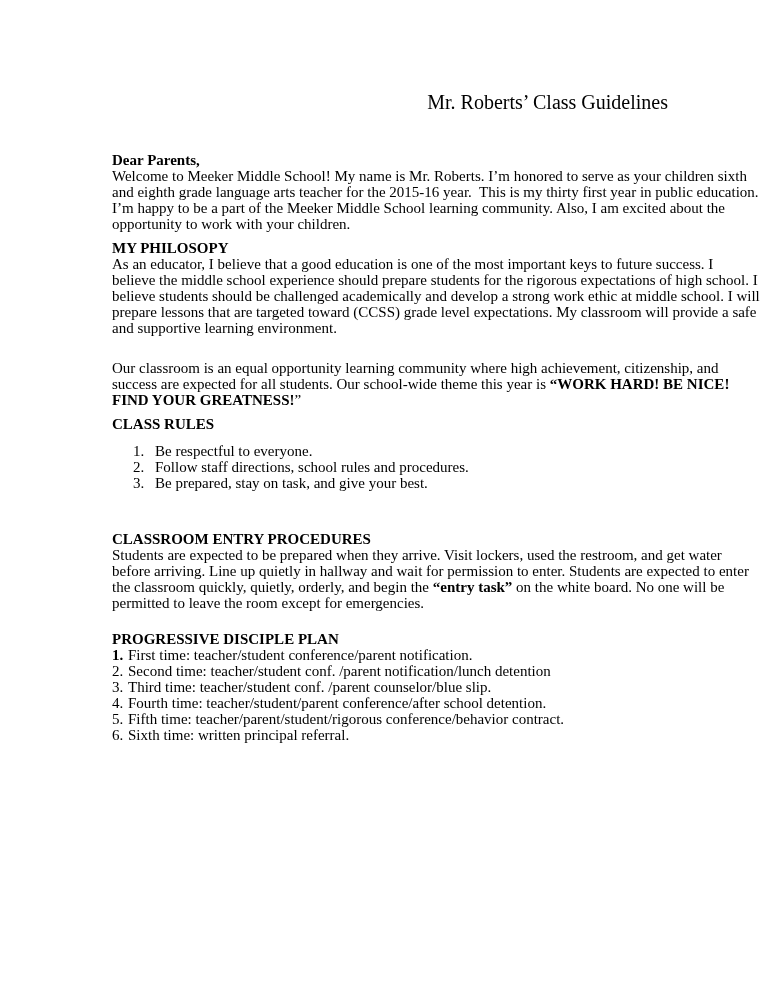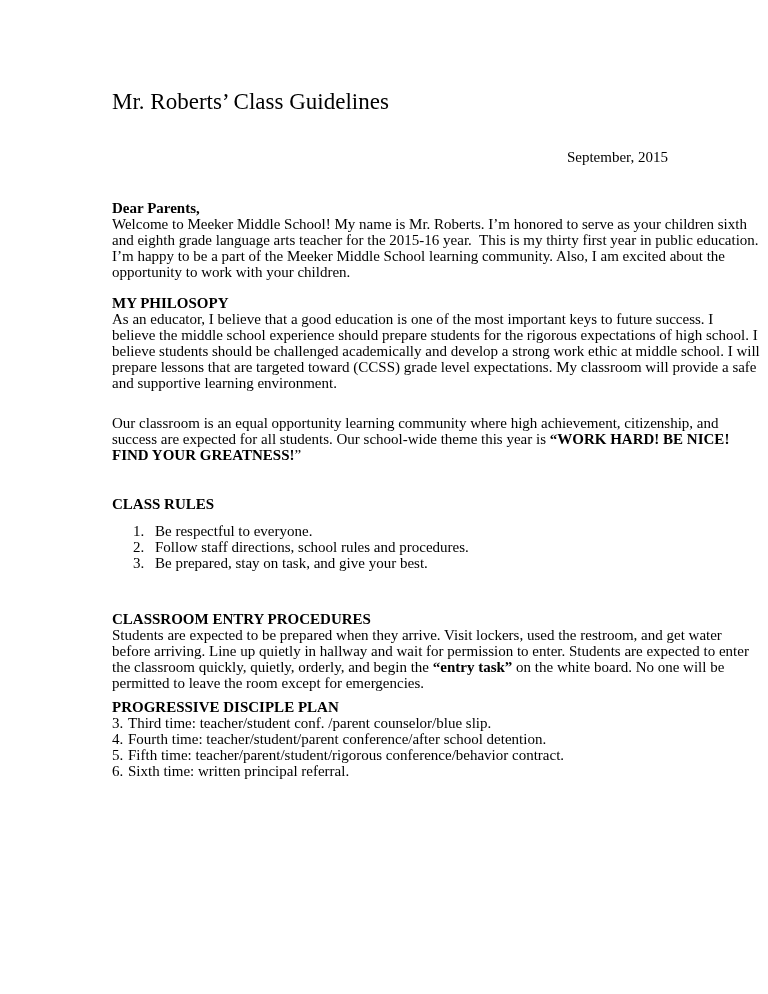--- a/index.html
+++ b/index.html
@@ -12,53 +12,52 @@
     font-family: "Liberation Serif", serif;
     font-size: 15px;
     line-height: 16px;
     overflow: hidden;
     box-sizing: border-box;
     padding: 0 100px 0 112px;
   }
   .doc-title {
     margin: 0;
     padding-top: 87px;
-    font-size: 23px;
+    font-size: 20px;
     font-weight: normal;
     line-height: 30px;
-    text-align: left;
+    text-align: right;
     white-space: pre;
   }
   .doc-date {
     margin-top: 32px;
     text-align: right;
     white-space: pre;
   }
   .para { margin: 0; white-space: pre; }
   .b { font-weight: bold; }
   .m-greeting   { margin-top: 35px; }
-  .m-philosophy { margin-top: 15px; }
+  .m-philosophy { margin-top: 8px; }
   .m-mission    { margin-top: 24px; }
-  .m-rules-head { margin-top: 33px; }
+  .m-rules-head { margin-top: 8px; }
   .m-rules-list { margin-top: 11px; }
   .m-entry      { margin-top: 40px; }
-  .m-disc-head  { margin-top: 8px; }
+  .m-disc-head  { margin-top: 20px; }
   .list .row { white-space: pre; }
   .rules-list .row { padding-left: 21px; }
   .rules-list .num { display: inline-block; width: 22px; }
   .disc-list .num { display: inline-block; width: 16px; }
 </style>
 </head>
 <body>
 
 <div class="page">
 
   <h1 class="doc-title">Mr. Roberts’ Class Guidelines</h1>
 
-  <div class="doc-date">September, 2015</div>
 
   <p class="para m-greeting"><span class="b">Dear Parents,
 </span><span>Welcome to Meeker Middle School! My name is Mr. Roberts. I’m honored to serve as your children sixth
 and eighth grade language arts teacher for the 2015-16 year.  This is my thirty first year in public education.
 I’m happy to be a part of the Meeker Middle School learning community. Also, I am excited about the
 opportunity to work with your children.</span></p>
 
   <p class="para m-philosophy"><span class="b">MY PHILOSOPY
 </span><span>As an educator, I believe that a good education is one of the most important keys to future success. I
 believe the middle school experience should prepare students for the rigorous expectations of high school. I
@@ -80,19 +79,21 @@
 
   <p class="para m-entry"><span class="b">CLASSROOM ENTRY PROCEDURES
 </span><span>Students are expected to be prepared when they arrive. Visit lockers, used the restroom, and get water
 before arriving. Line up quietly in hallway and wait for permission to enter. Students are expected to enter
 the classroom quickly, quietly, orderly, and begin the </span><span class="b">“entry task”</span><span> on the white board. No one will be
 permitted to leave the room except for emergencies.</span></p>
 
   <p class="para b m-disc-head">PROGRESSIVE DISCIPLE PLAN</p>
 
   <div class="list disc-list">
+      <div class="row"><span class="num b">1.</span><span>First time: teacher/student conference/parent notification.</span></div>
+      <div class="row"><span class="num">2.</span><span>Second time: teacher/student conf. /parent notification/lunch detention</span></div>
       <div class="row"><span class="num">3.</span><span>Third time: teacher/student conf. /parent counselor/blue slip.</span></div>
       <div class="row"><span class="num">4.</span><span>Fourth time: teacher/student/parent conference/after school detention.</span></div>
       <div class="row"><span class="num">5.</span><span>Fifth time: teacher/parent/student/rigorous conference/behavior contract.</span></div>
       <div class="row"><span class="num">6.</span><span>Sixth time: written principal referral.</span></div>
     </div>
 
 </div>
 
 </body></html>

